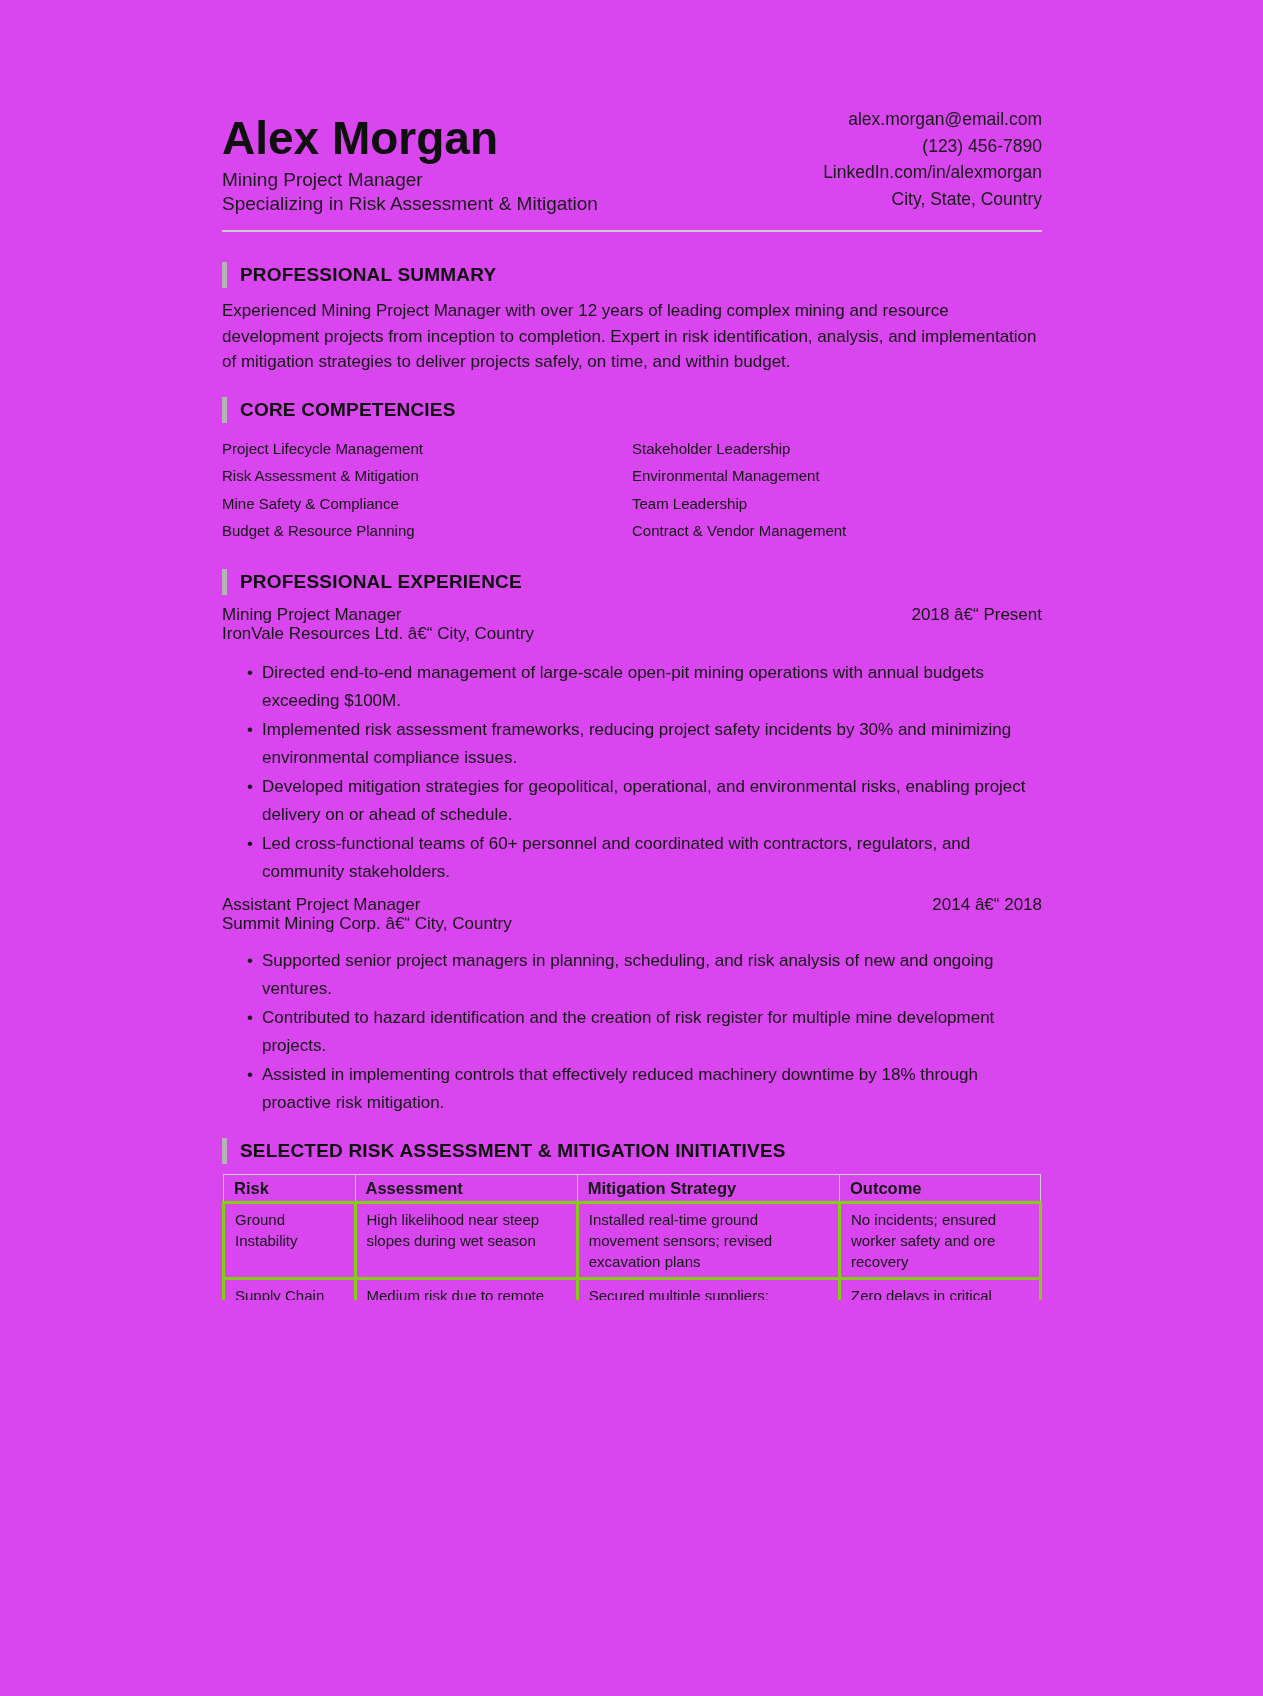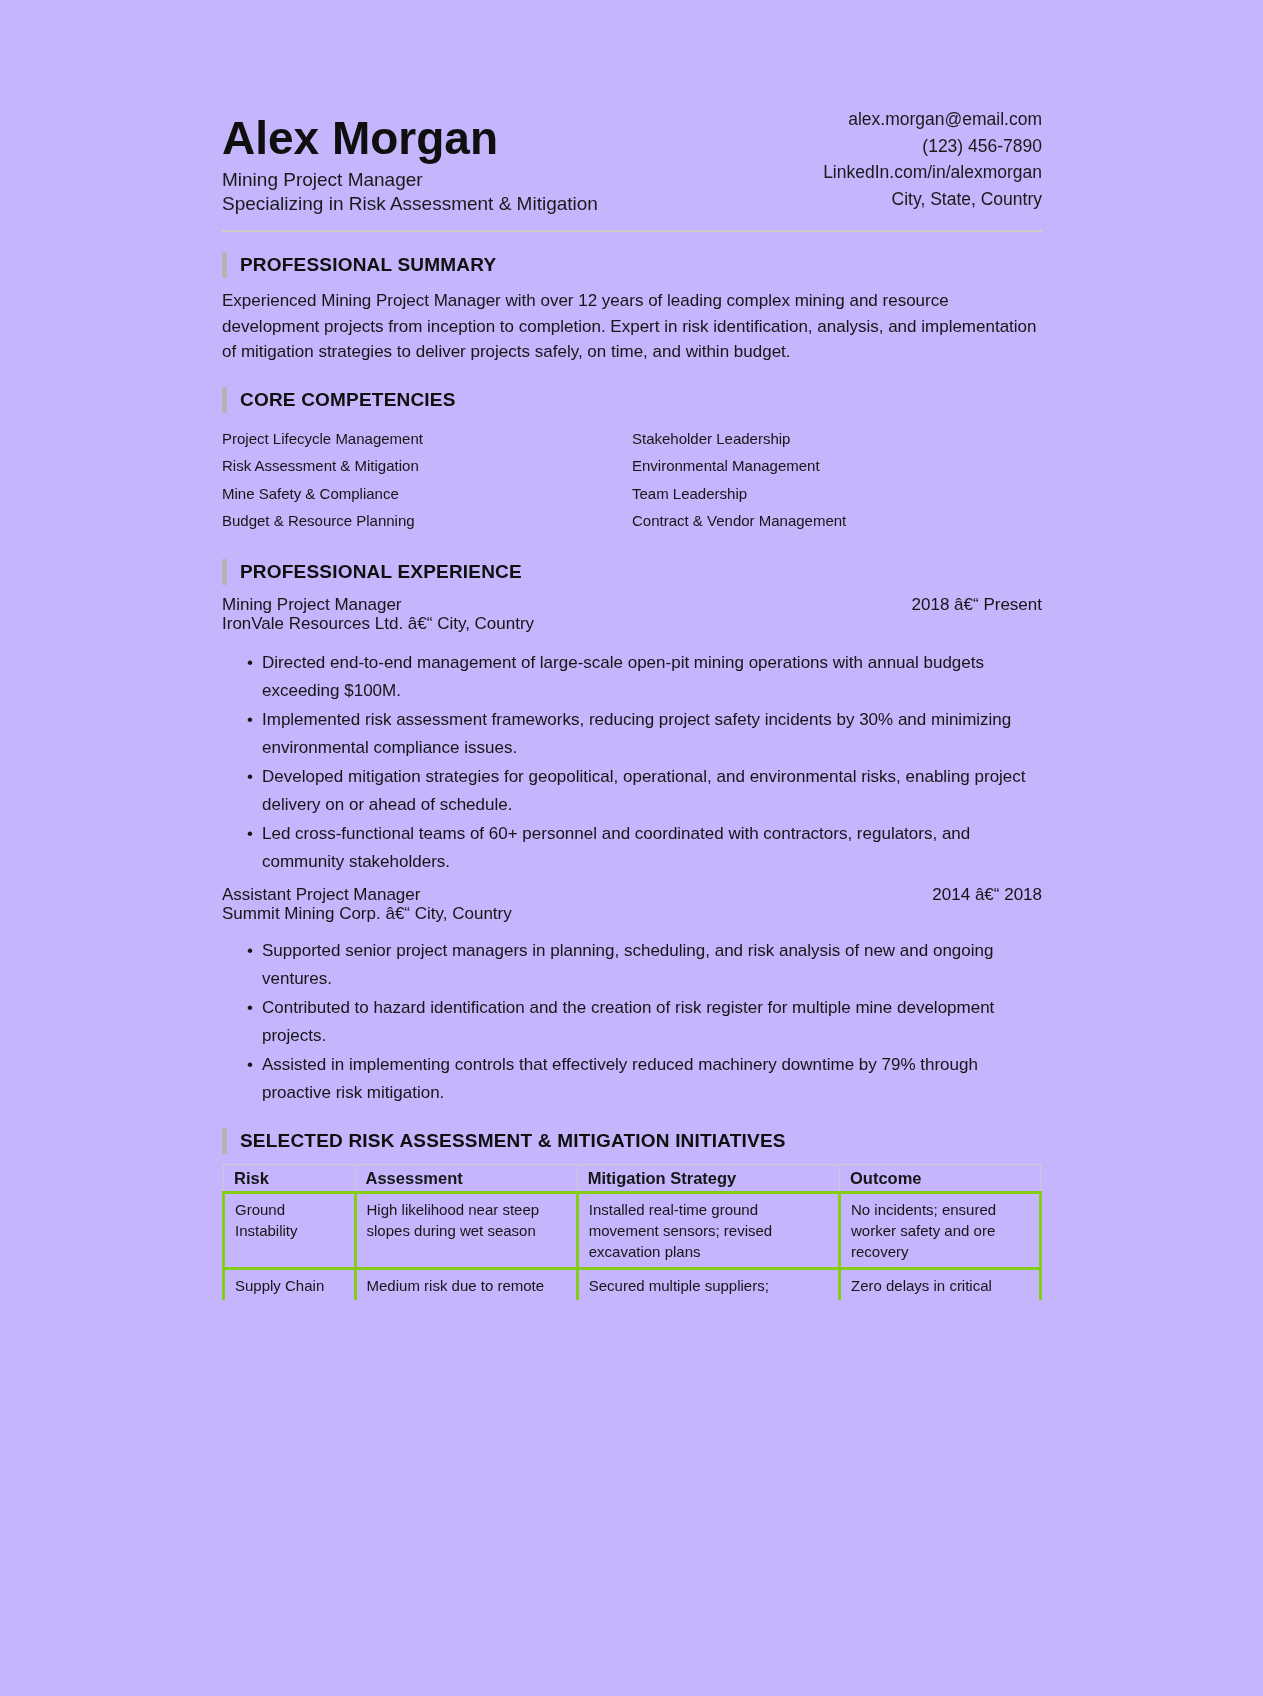--- a/index.html
+++ b/index.html
@@ -1,38 +1,38 @@
 <!DOCTYPE html>
 <html><head>
 <meta charset="utf-8">
 <style>
   html, body { margin: 0; padding: 0; background: #ffffff; }
   .canvas {
-    width: 1263px; height: 1696px; background: #c4b5fd;
+    width: 1263px; height: 1696px; background: #d946ef;
     font-family: "Liberation Sans", "DejaVu Sans", sans-serif;
     color: #161616; position: relative; overflow: hidden;
   }
   .clip { height: 1300px; overflow: hidden; }
   .content { padding: 112px 221px 0 222px; }
 
   
   .hdr { display: flex; justify-content: space-between; align-items: flex-start; }
   .name { font-size: 46px; line-height: 52px; font-weight: bold; margin: 0; color: #0f0f0f; }
   .sub { font-size: 19px; line-height: 24px; color: #1a1a1a; }
   .sub.first { margin-top: 4px; }
   .contact { text-align: right; font-size: 17.5px; line-height: 26.5px; margin-top: -6px; color: #1a1a1a; }
 
   .divider { border: none; border-top: 2px solid #cdcdcd; margin: 14px 0 0 0; }
 
   
   .sec {
     font-size: 19px; line-height: 26px; font-weight: bold; color: #101010;
     margin: 0; border-left: 5px solid #b4b4b4; padding-left: 13px; letter-spacing: 0.2px;
   }
-  .sec.s1 { margin-top: 20px; }
+  .sec.s1 { margin-top: 30px; }
   .sec.s2 { margin-top: 22px; }
   .sec.s3 { margin-top: 24px; }
   .sec.s4 { margin-top: 20px; }
 
   .para { font-size: 17px; line-height: 25.5px; margin: 10px 0 0 0; }
 
   .comp-grid { display: flex; margin-top: 12px; }
   .comp-col { width: 50%; }
   .comp-item { font-size: 15px; line-height: 27.5px; }
 
@@ -120,21 +120,21 @@
       <div class="job-head j2">
         <div>
           <div>Assistant Project Manager</div>
           <div>Summit Mining Corp. â€“ City, Country</div>
         </div>
         <div class="job-dates">2014 â€“ 2018</div>
       </div>
       <ul class="bullets b2">
         <li>Supported senior project managers in planning, scheduling, and risk analysis of new and ongoing ventures.</li>
         <li>Contributed to hazard identification and the creation of risk register for multiple mine development projects.</li>
-        <li>Assisted in implementing controls that effectively reduced machinery downtime by 79% through proactive risk mitigation.</li>
+        <li>Assisted in implementing controls that effectively reduced machinery downtime by 18% through proactive risk mitigation.</li>
       </ul>
 
       <h2 class="sec s4">SELECTED RISK ASSESSMENT &amp; MITIGATION INITIATIVES</h2>
 
       <table class="risk">
         <colgroup>
           <col class="col-risk">
             <col class="col-assess">
             <col class="col-mitig">
             <col class="col-outcome">

